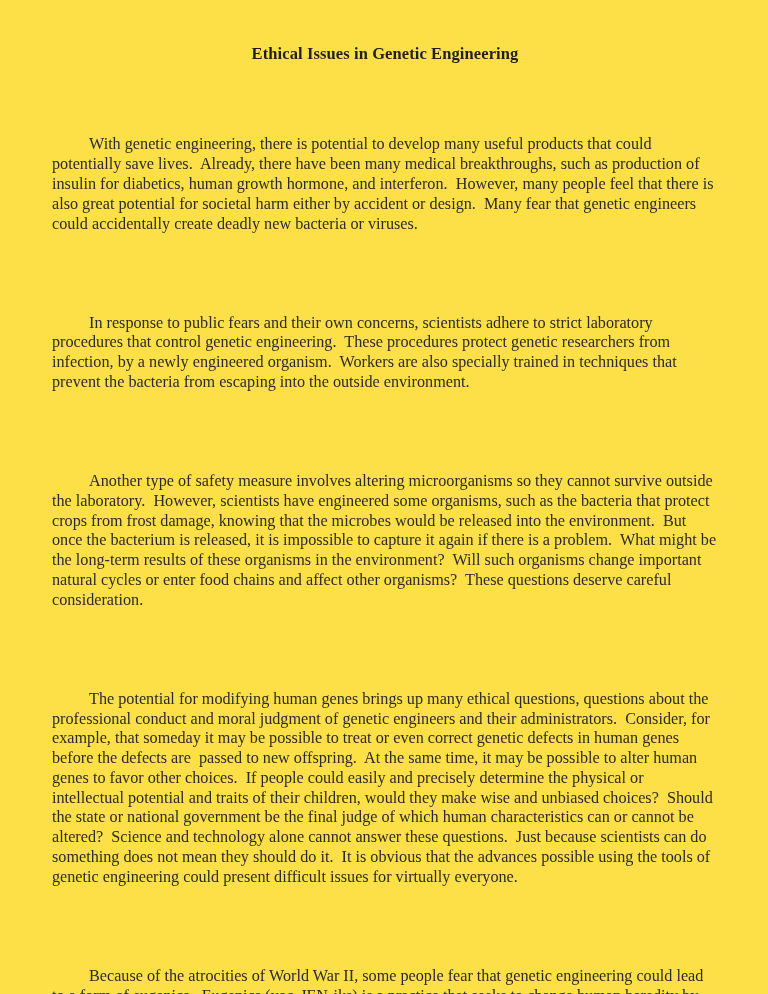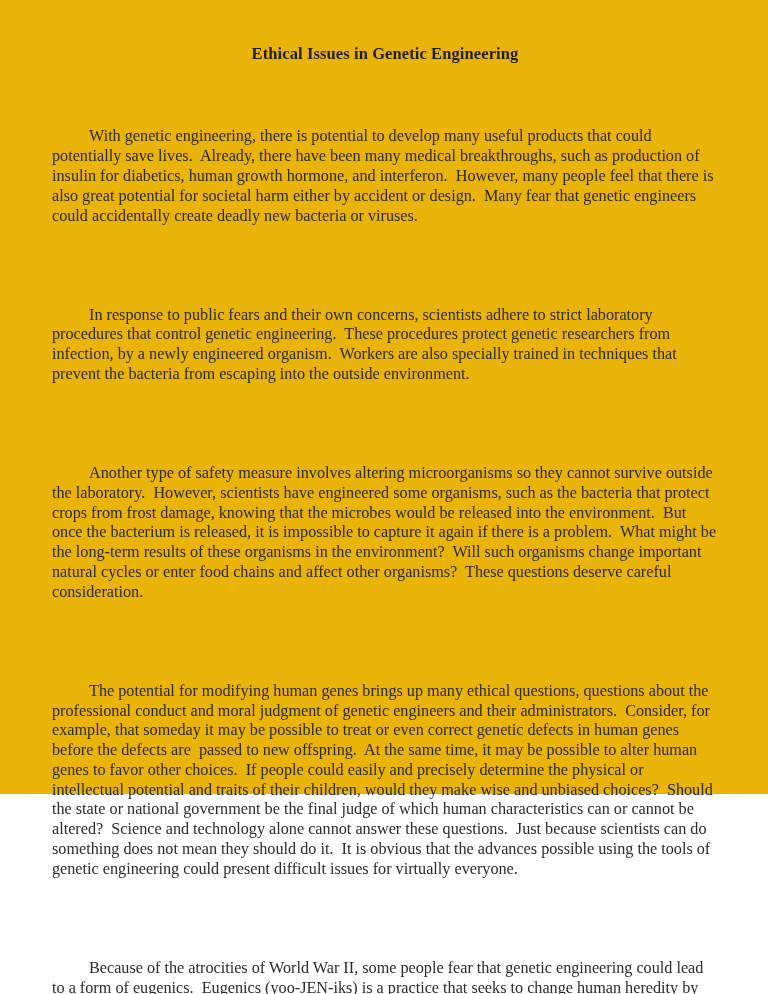--- a/index.html
+++ b/index.html
@@ -13,22 +13,22 @@
     width: 768px;
     height: 994px;
     font-family: "Liberation Serif", "DejaVu Serif", serif;
     color: #2b2b2b;
     overflow: hidden;
   }
 
   .page {
     position: relative;
     width: 768px;
-    height: 794px;
-    background: #eab308;
+    height: 994px;
+    background: #fde047;
     box-sizing: border-box;
     padding: 44px 50px 0 52px;
   }
 
   .doc-title {
     font-size: 16.5px;
     font-weight: bold;
     text-align: center;
     letter-spacing: 0.1px;
     line-height: 20px;
@@ -50,21 +50,21 @@
     white-space: pre-wrap;
   }
 
   
   .para + .para {
     margin-top: 19.8px;
   }
 
   
   .first-para {
-    margin-top: 4px;
+    margin-top: 12px;
   }
 </style>
 </head>
 <body>
 
 <div class="page">
 
   <h1 class="doc-title">Ethical Issues in Genetic Engineering</h1>
 
   <div class="body-text">

